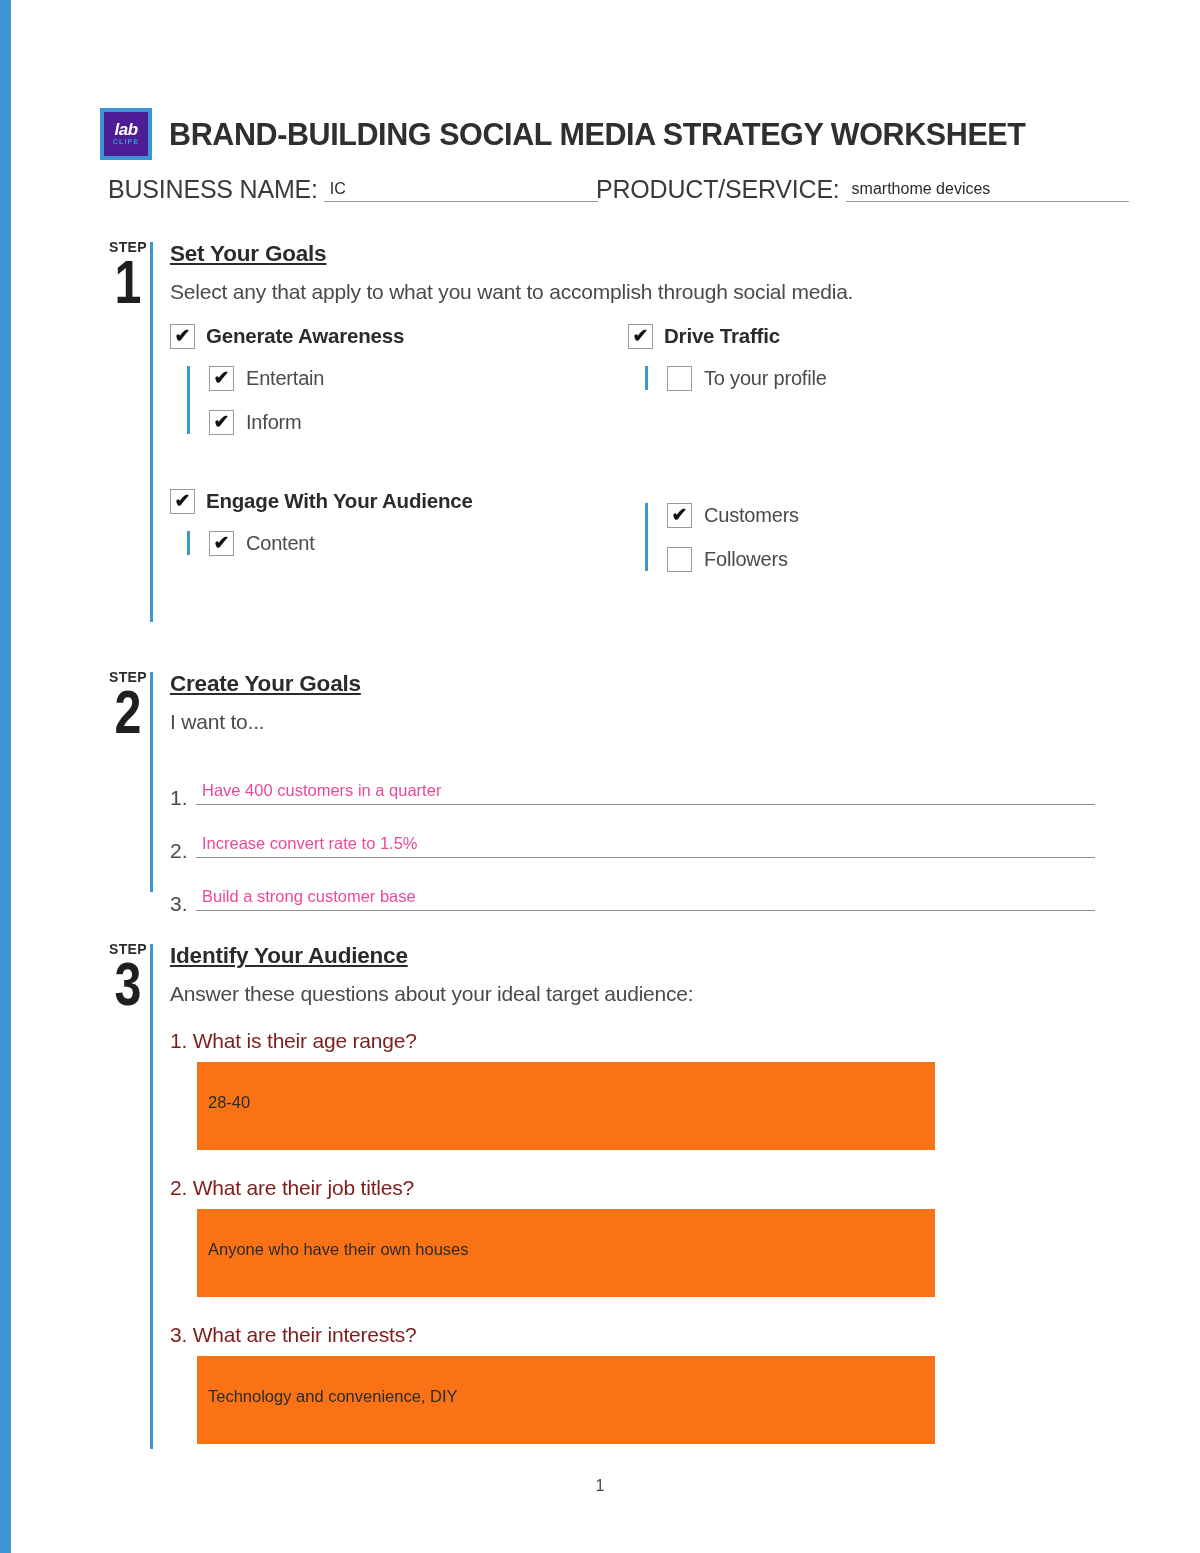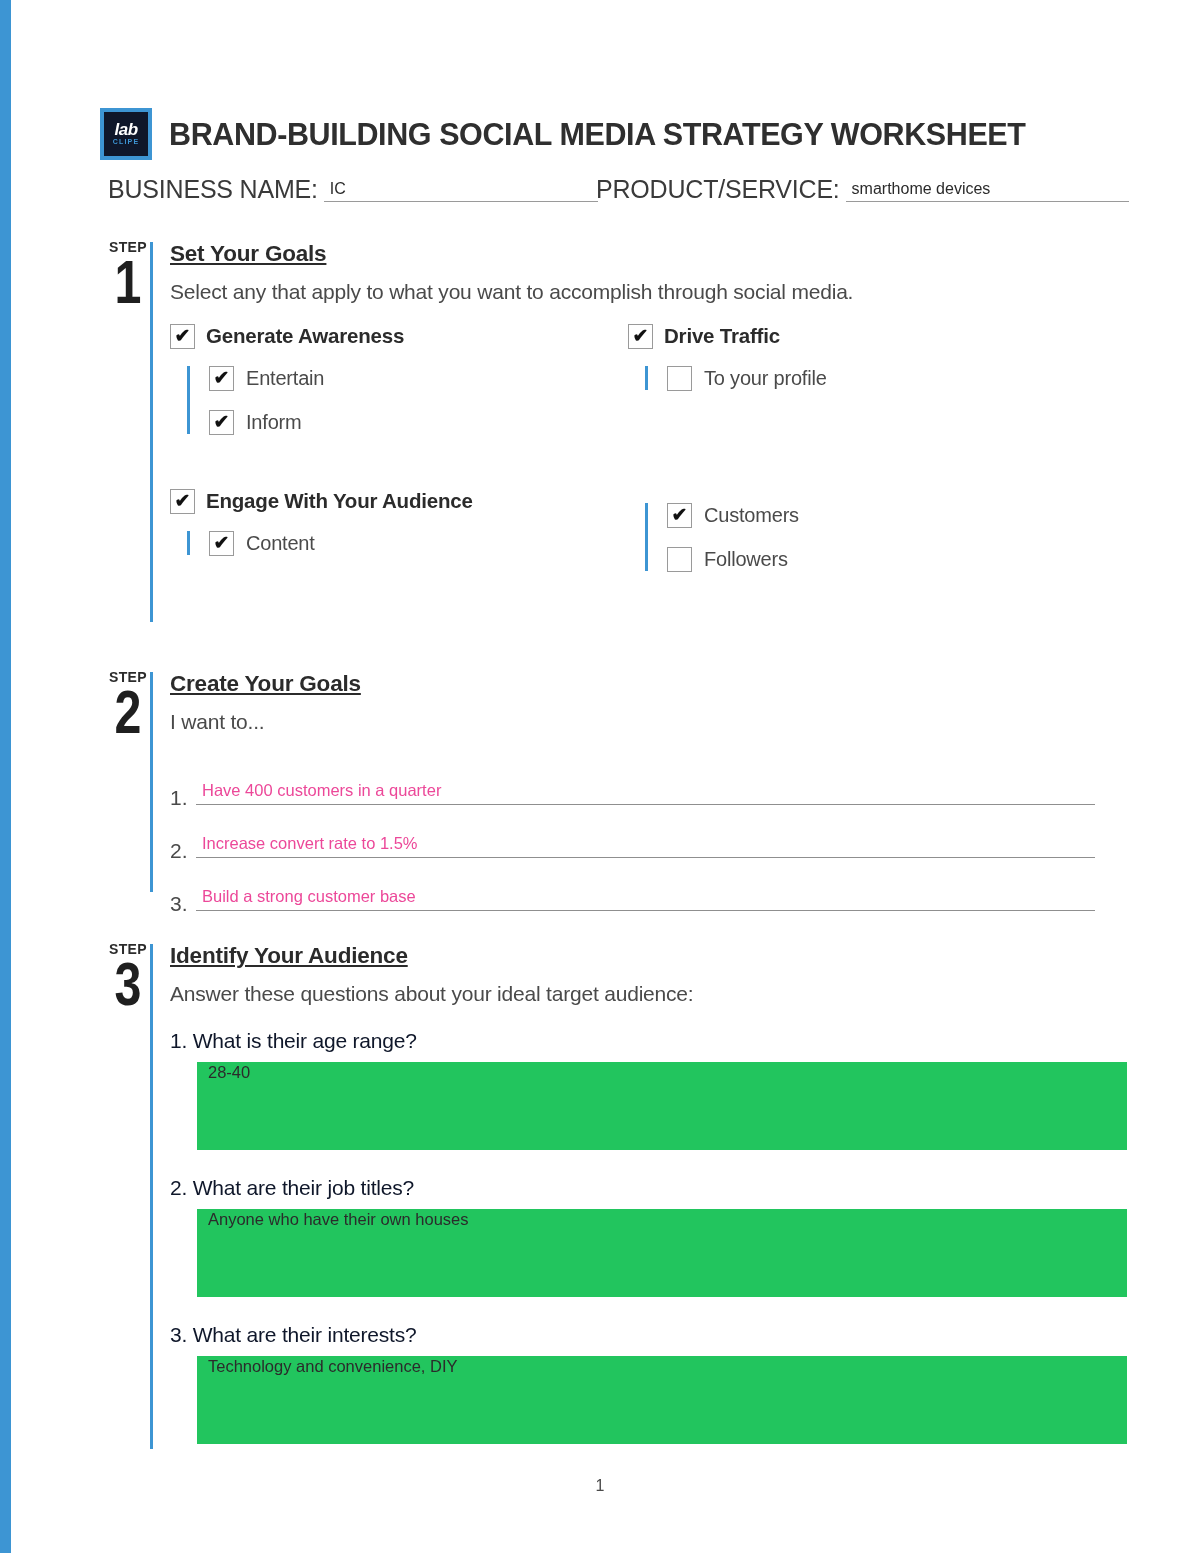--- a/index.html
+++ b/index.html
@@ -40,21 +40,21 @@
     left: 0; top: 103px;
     width: 1000px;
     height: 62px;
     display: flex;
     align-items: center;
   }
   .logo {
     width: 52px;
     height: 52px;
     border: 4px solid #3d95d3;
-    background: #0f172a;
+    background: #4c1d95;
     box-sizing: border-box;
     display: flex;
     flex-direction: column;
     align-items: center;
     justify-content: center;
     flex: 0 0 auto;
   }
   .logo-lab {
     color: #ffffff;
     font-size: 17px;
@@ -282,32 +282,32 @@
     font-size: 16.5px;
     color: #ec4899;
     white-space: nowrap;
   }
 
   
   .qa-list { margin-top: 20px; width: 930px; }
   .qa-block { margin-bottom: 25px; }
   .qa-q {
     font-size: 21px;
-    color: #0f172a;
+    color: #7f1d1d;
     letter-spacing: -0.2px;
     line-height: 26px;
     margin-bottom: 8px;
   }
   .qa-answer {
     margin-left: 27px;
-    width: 930px;
+    width: 738px;
     height: 88px;
-    background: #22c55e;
+    background: #f97316;
     box-sizing: border-box;
-    padding: 0 0 0 11px;
+    padding: 30px 0 0 11px;
     font-size: 16.5px;
     color: #2b2b2b;
     line-height: 20px;
   }
 
   
   .page-number {
     position: absolute;
     left: 0;
     top: 1477px;

